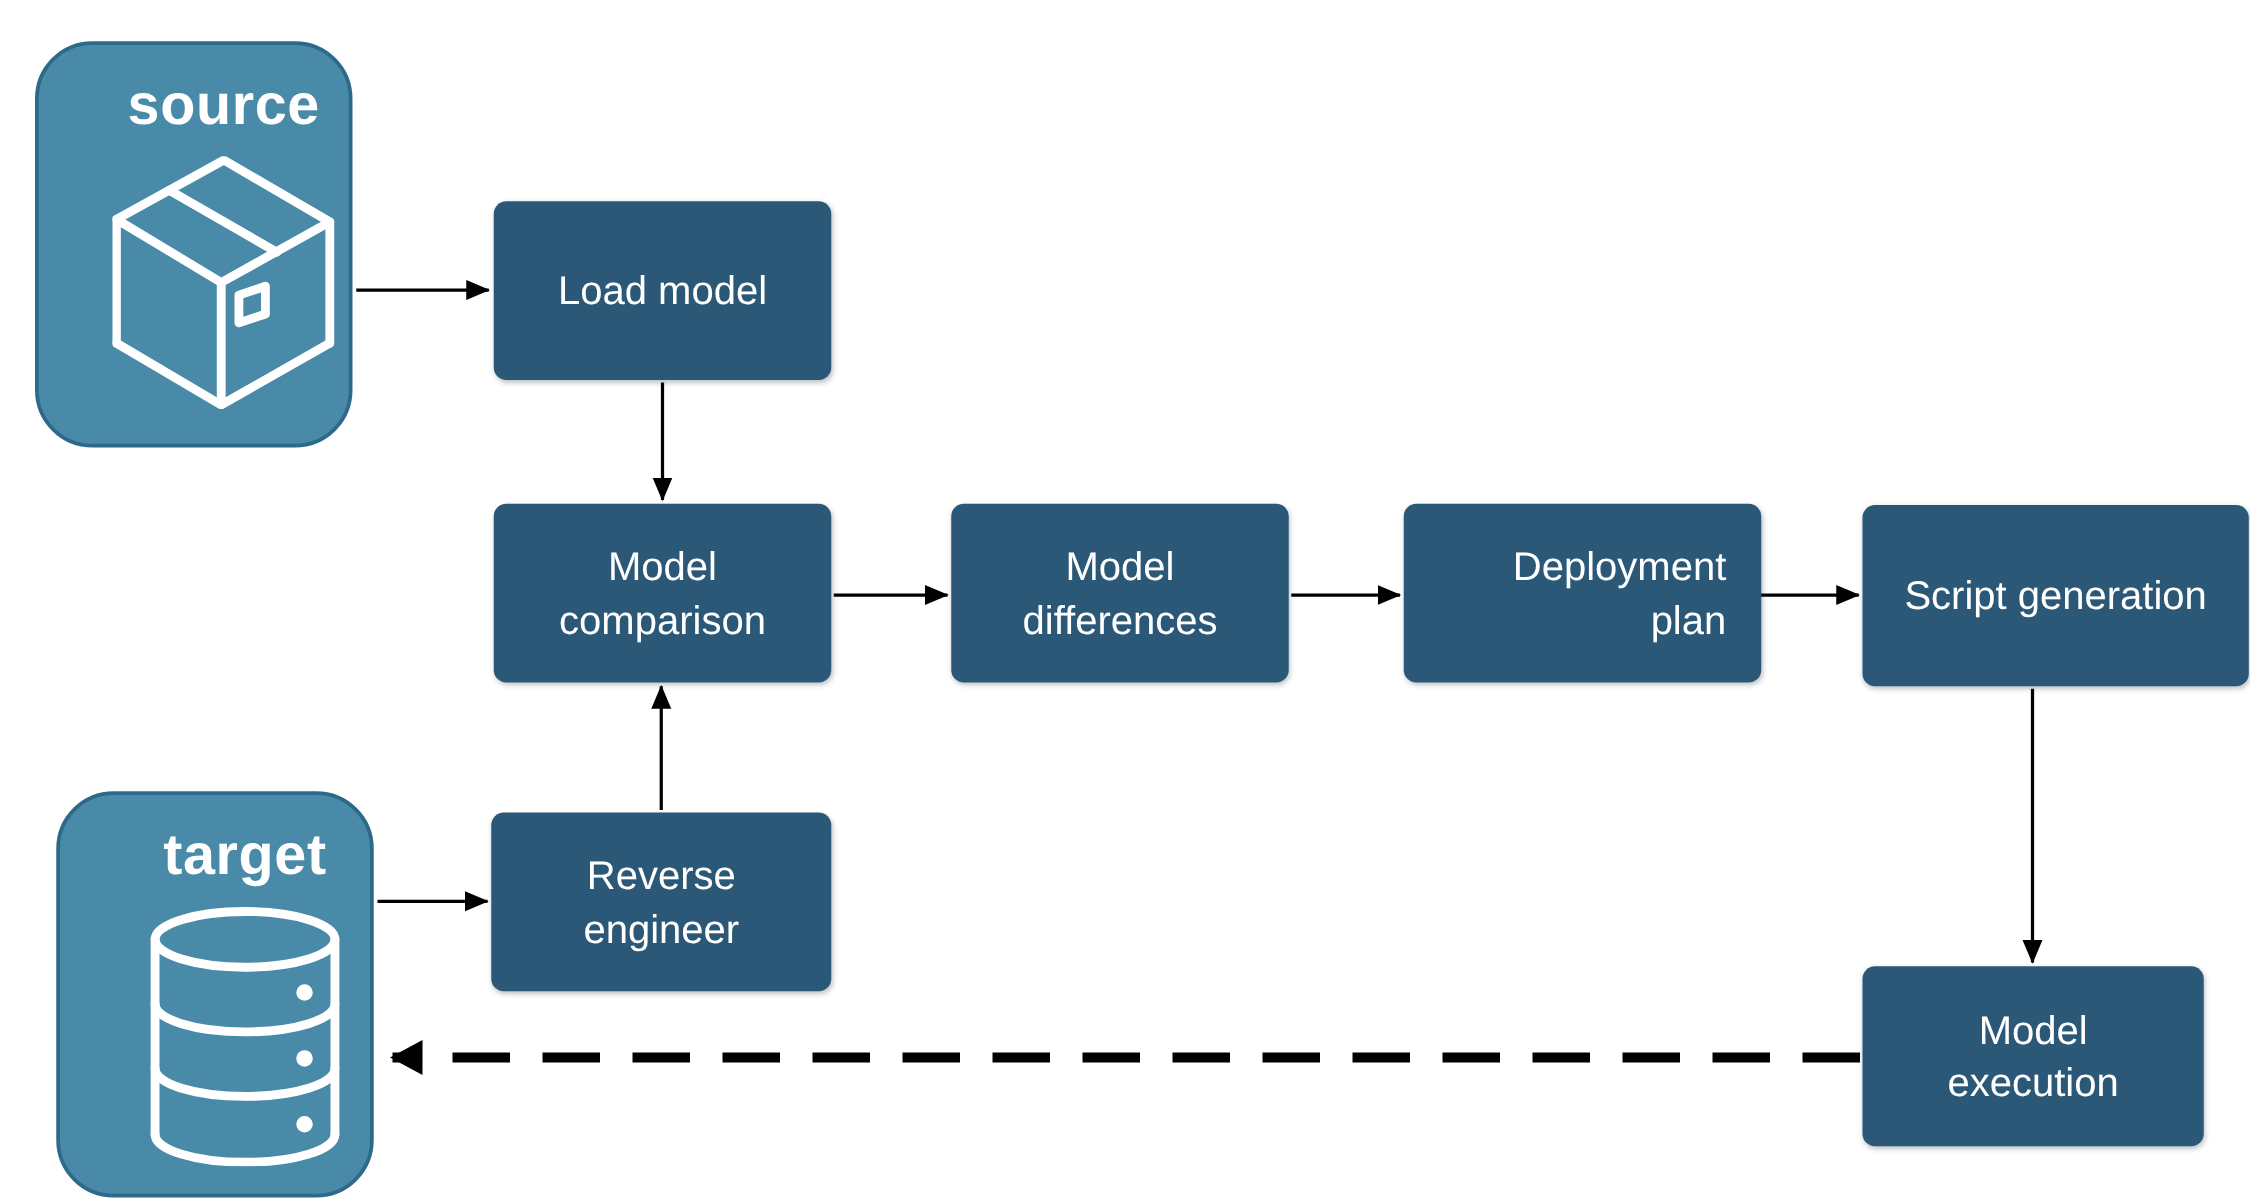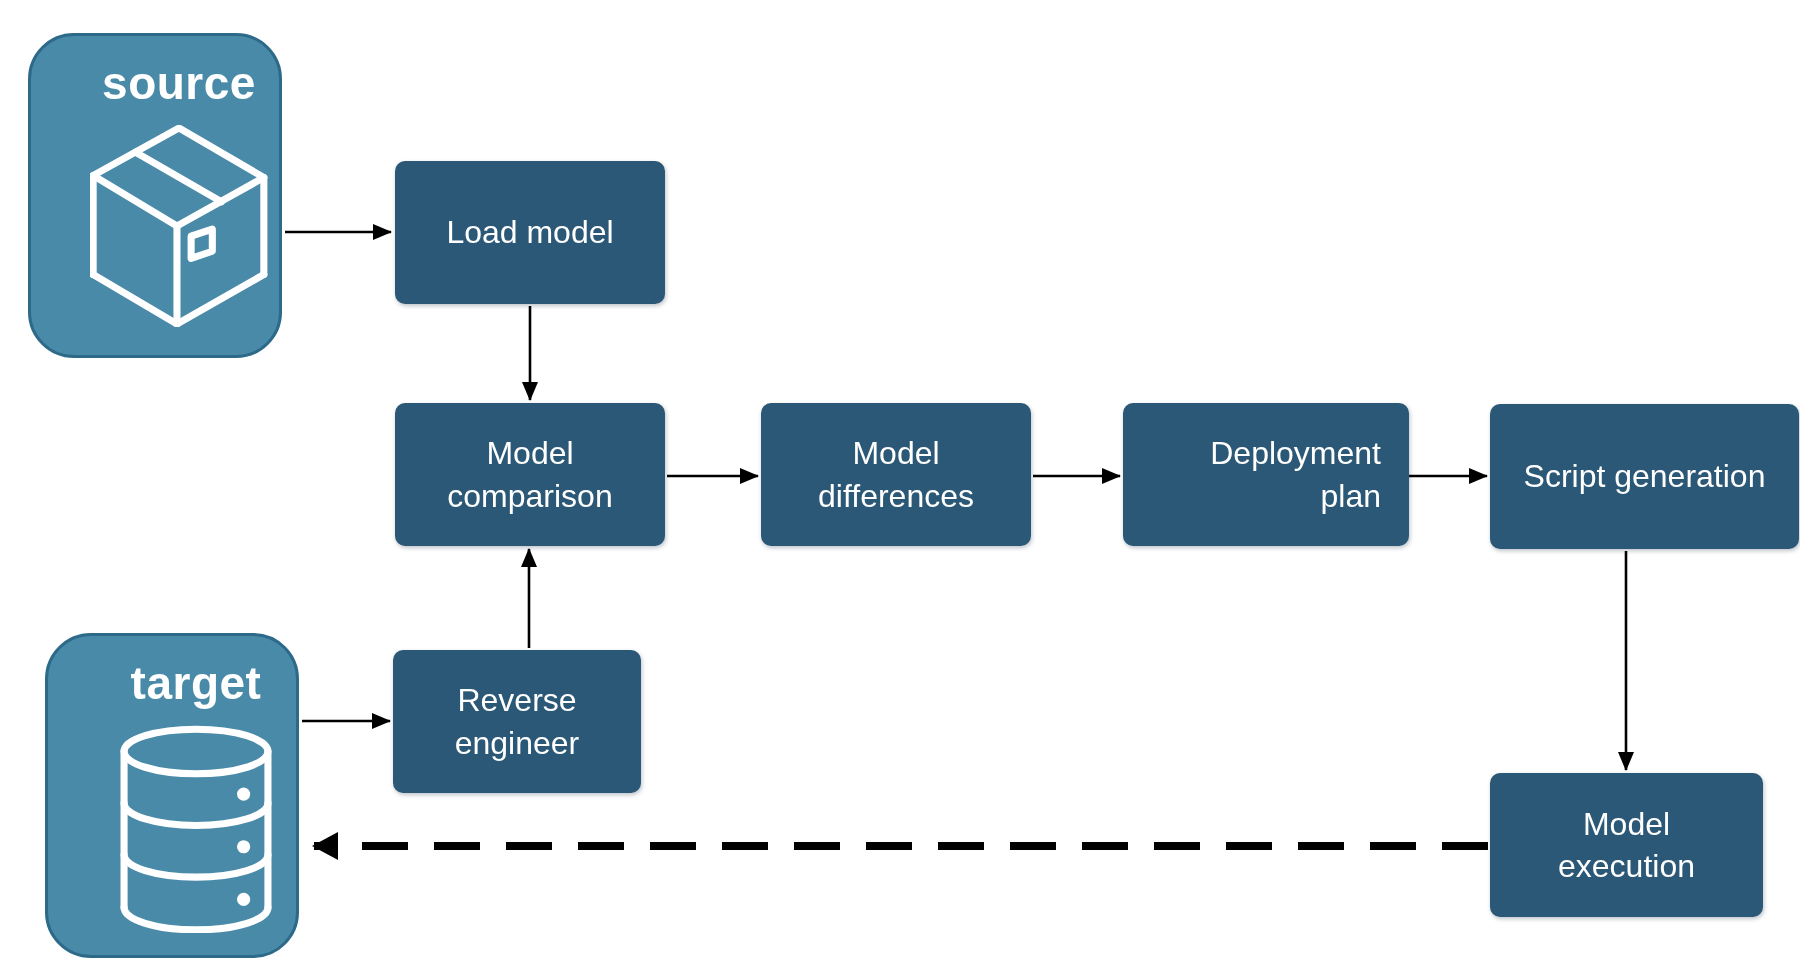--- a/index.html
+++ b/index.html
@@ -36,21 +36,21 @@
   
   .node{position:absolute;background:var(--node-fill);border-radius:10px;
     display:flex;align-items:center;justify-content:center;text-align:center;
     color:var(--text);font-size:32px;line-height:1.32;padding:8px 28px;
     box-shadow:1px 2px 4px rgba(20,40,60,0.28);}
   .n-load        {left:395px;top:161px;width:270px;height:143px;}
   .n-comparison  {left:395px;top:403px;width:270px;height:143px;}
   .n-differences {left:761px;top:403px;width:270px;height:143px;}
   .n-plan        {left:1123px;top:403px;width:286px;height:143px;text-align:right;}
   .n-generation  {left:1490px;top:404px;width:309px;height:145px;}
-  .n-reverse     {left:393px;top:650px;width:248px;height:143px;}
+  .n-reverse     {left:393px;top:650px;width:272px;height:143px;}
   .n-execution   {left:1490px;top:773px;width:273px;height:144px;}
 </style>
 </head>
 <body>
 
 <div class="canvas">
 
   <svg class="connectors" viewBox="0 0 1800 959" xmlns="http://www.w3.org/2000/svg">
     <defs>
       <marker id="arr" markerUnits="userSpaceOnUse" markerWidth="20" markerHeight="18" refX="18" refY="8" orient="auto">

